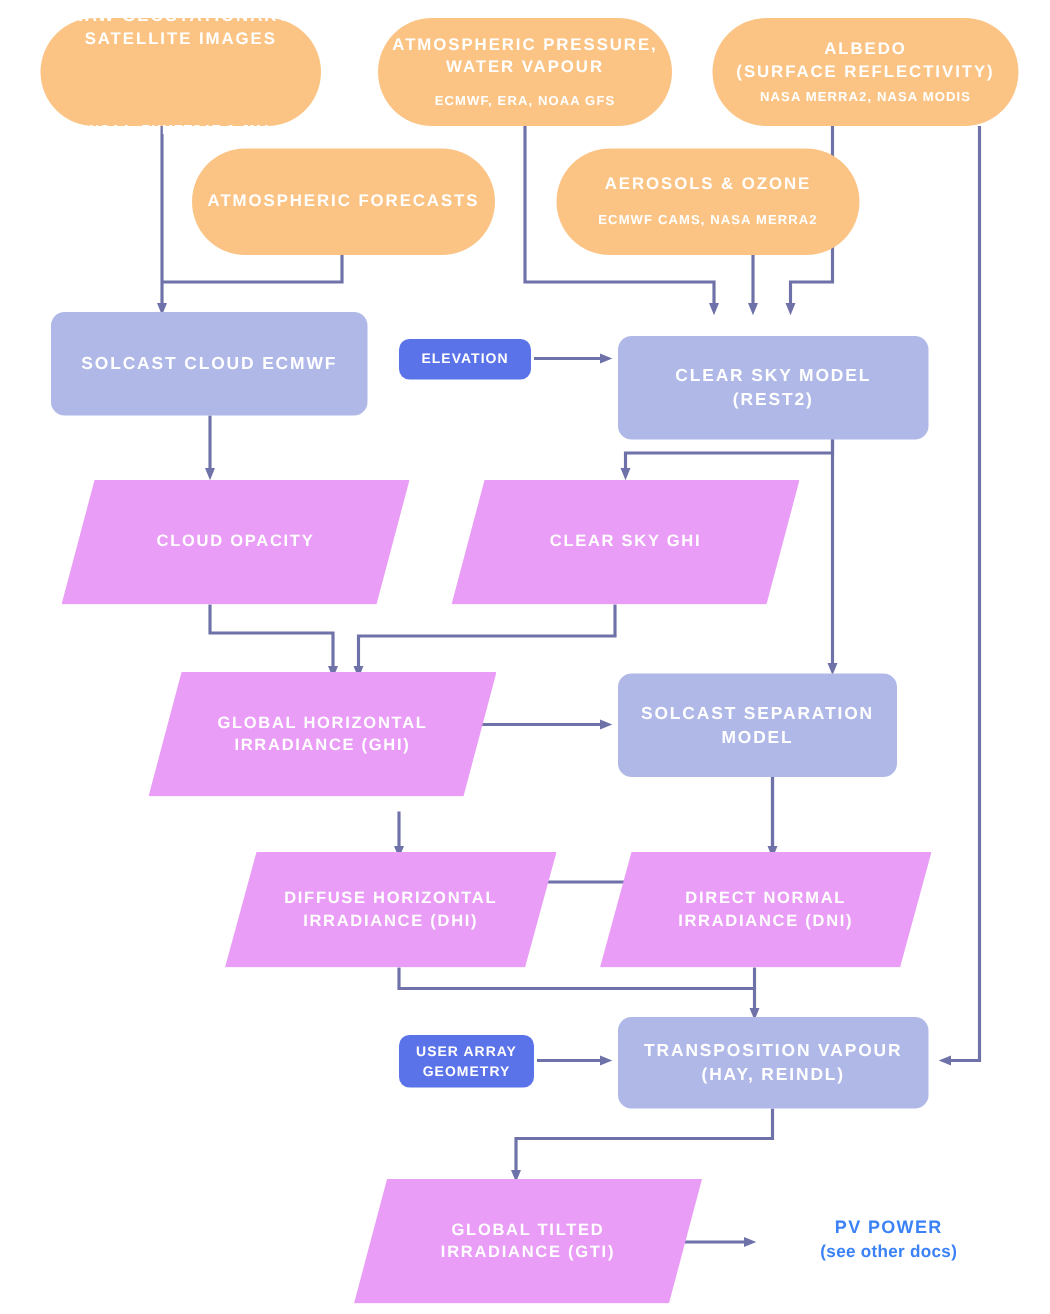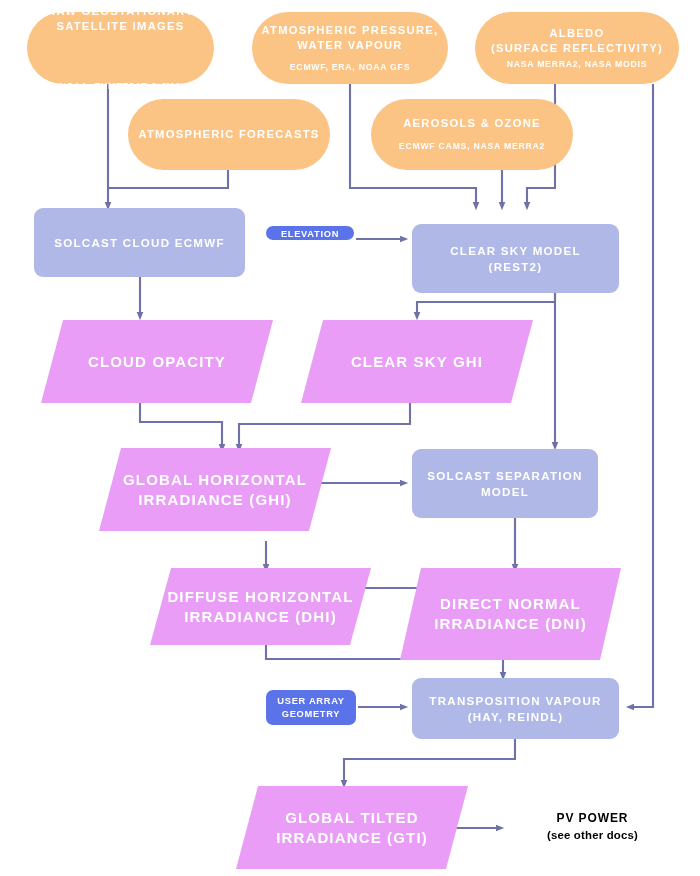--- a/index.html
+++ b/index.html
@@ -66,27 +66,27 @@
     background: #5B73E8;
     border-radius: 7px;
   }
   .chip .t1 { font-size: 9.3px; letter-spacing: 0.7px; }
 
   
   .para {
     background: #E99DF6;
     clip-path: polygon(9.5% 0%, 100% 0%, 90.5% 100%, 0% 100%);
   }
-  .para .t1 { font-size: 15px; letter-spacing: 1.15px; }
+  .para .t1 { font-size: 11px; letter-spacing: 1.15px; }
 
   
   .plain {
     position: absolute;
     text-align: center;
-    color: #000000;
+    color: #3b82f6;
     font-weight: bold;
     line-height: 1.45;
   }
   .plain .p1 { font-size: 12px; letter-spacing: 0.9px; display:block; }
   .plain .p2 { font-size: 11.4px; letter-spacing: 0.2px; display:block; }
 </style>
 </head>
 <body>
 
 <div id="canvas">
@@ -180,21 +180,21 @@
   <div class="node model" style="left:412px; top:449px; width:186px; height:69px;">
     <span class="t1">SOLCAST SEPARATION
 MODEL</span>
   </div>
 
   <div class="node model" style="left:412px; top:678px; width:207px; height:61px;">
     <span class="t1">TRANSPOSITION VAPOUR
 (HAY, REINDL)</span>
   </div>
 
-  <div class="node chip" style="left:266px; top:226px; width:88px; height:14px;justify-content:flex-end;">
+  <div class="node chip" style="left:266px; top:226px; width:88px; height:27px;">
     <span class="t1">ELEVATION</span>
   </div>
 
   <div class="node chip" style="left:266px; top:690px; width:90px; height:35px;">
     <span class="t1">USER ARRAY
 GEOMETRY</span>
   </div>
 
   <div class="node para" style="left:41px; top:320px; width:232px; height:83px;">
     <span class="t1">CLOUD OPACITY</span>
@@ -207,21 +207,21 @@
   <div class="node para" style="left:99px; top:448px; width:232px; height:83px;">
     <span class="t1">GLOBAL HORIZONTAL
 IRRADIANCE (GHI)</span>
   </div>
 
   <div class="node para" style="left:150px; top:568px; width:221px; height:77px;">
     <span class="t1">DIFFUSE HORIZONTAL
 IRRADIANCE (DHI)</span>
   </div>
 
-  <div class="node para" style="left:400px; top:568px; width:221px; height:92px;">
+  <div class="node para" style="left:400px; top:568px; width:221px; height:77px;">
     <span class="t1">DIRECT NORMAL
 IRRADIANCE (DNI)</span>
   </div>
 
   <div class="node para" style="left:236px; top:786px; width:232px; height:83px;">
     <span class="t1">GLOBAL TILTED
 IRRADIANCE (GTI)</span>
   </div>
 
   <div class="plain" style="left:500px; top:810px; width:185px;">

